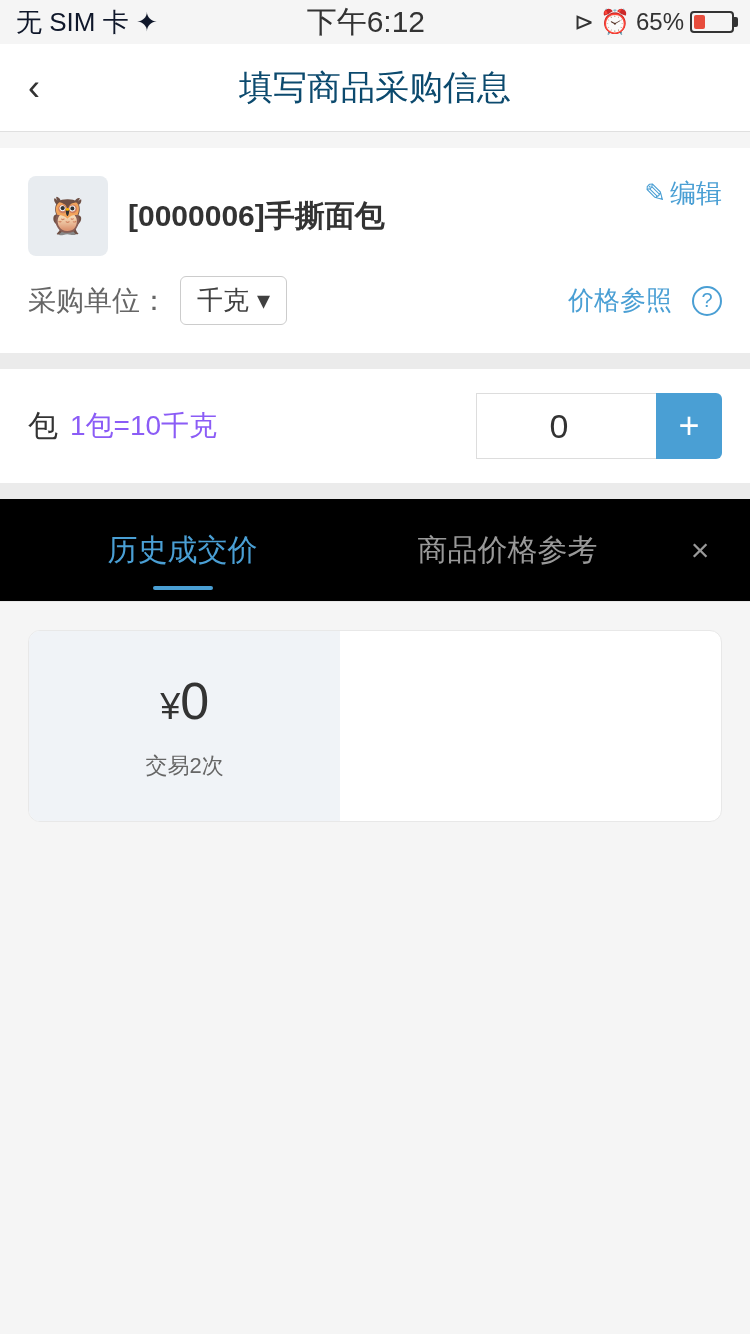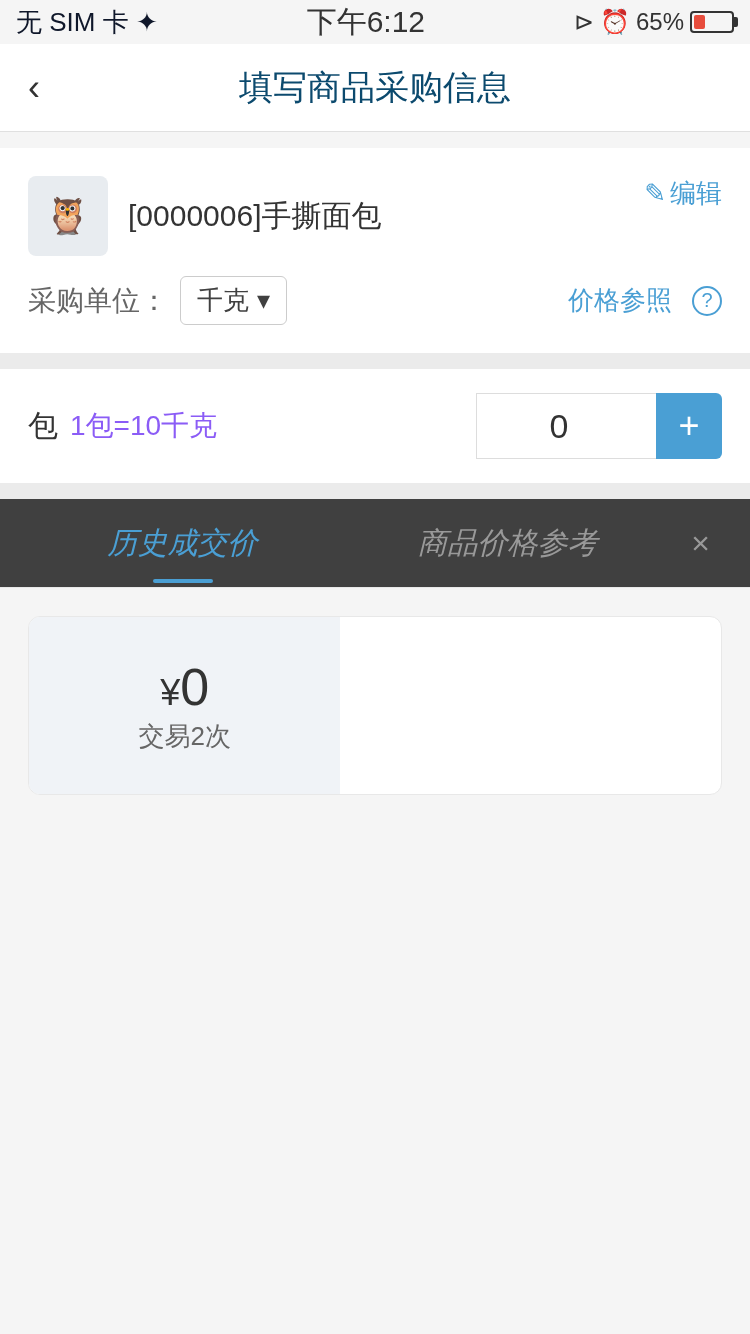--- a/index.html
+++ b/index.html
@@ -117,21 +117,21 @@
       border-radius: 8px;
       display: flex;
       align-items: center;
       justify-content: center;
       color: #7a8a9a;
       font-size: 36px;
     }
     .product-name {
       font-size: 30px;
       color: #333;
-      font-weight: 400;
+      font-weight: 700;
     }
     .edit-btn {
       display: flex;
       align-items: center;
       gap: 4px;
       color: #4a9fd4;
       font-size: 26px;
       cursor: pointer;
     }
     .product-info-row {
@@ -232,27 +232,26 @@
       font-size: 36px;
       cursor: pointer;
       display: flex;
       align-items: center;
       justify-content: center;
       border-radius: 0 6px 6px 0;
     }
 
     
     .tab-bar {
-      background: #404040;
+      background: #000000;
       display: flex;
       align-items: center;
       border-bottom: 1px solid #e8e8e8;
       position: relative;
-      padding: 4px 20px;
-      font-style: italic;
+      padding: 11px 20px;
     }
     .tab-item {
       flex: 1;
       height: 80px;
       display: flex;
       align-items: center;
       justify-content: center;
       font-size: 30px;
       color: #999;
       cursor: pointer;
@@ -306,23 +305,23 @@
     }
     .price-amount {
       font-size: 52px;
       color: #333;
       font-weight: 400;
     }
     .price-yen {
       font-size: 36px;
     }
     .price-transactions {
-      font-size: 26px;
+      font-size: 22px;
       color: #666;
-      margin-top: 2px;
+      margin-top: 20px;
     }
     .price-card-right {
       flex: 1;
       padding: 36px 28px;
       display: flex;
       flex-direction: column;
       justify-content: center;
       gap: 16px;
     }
     .price-detail-row {

